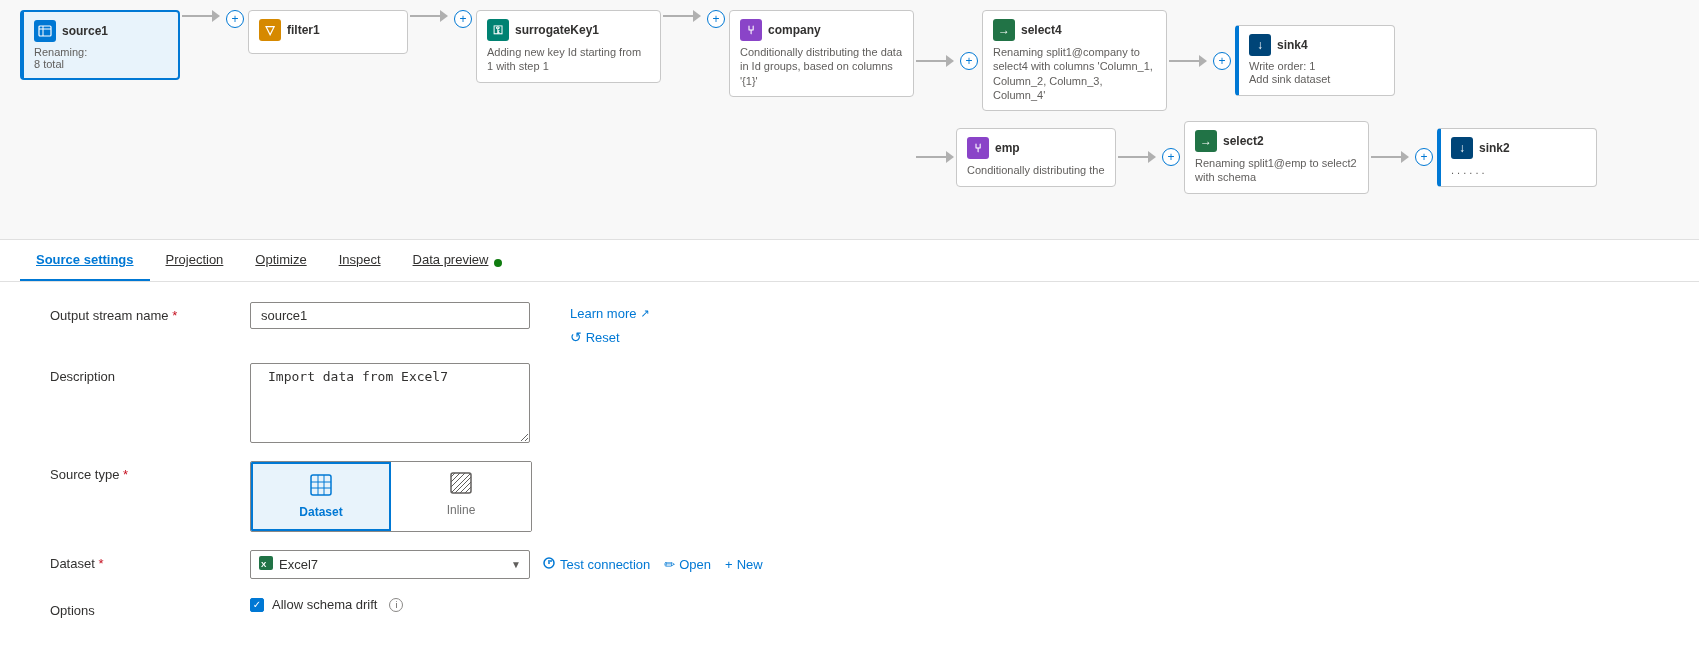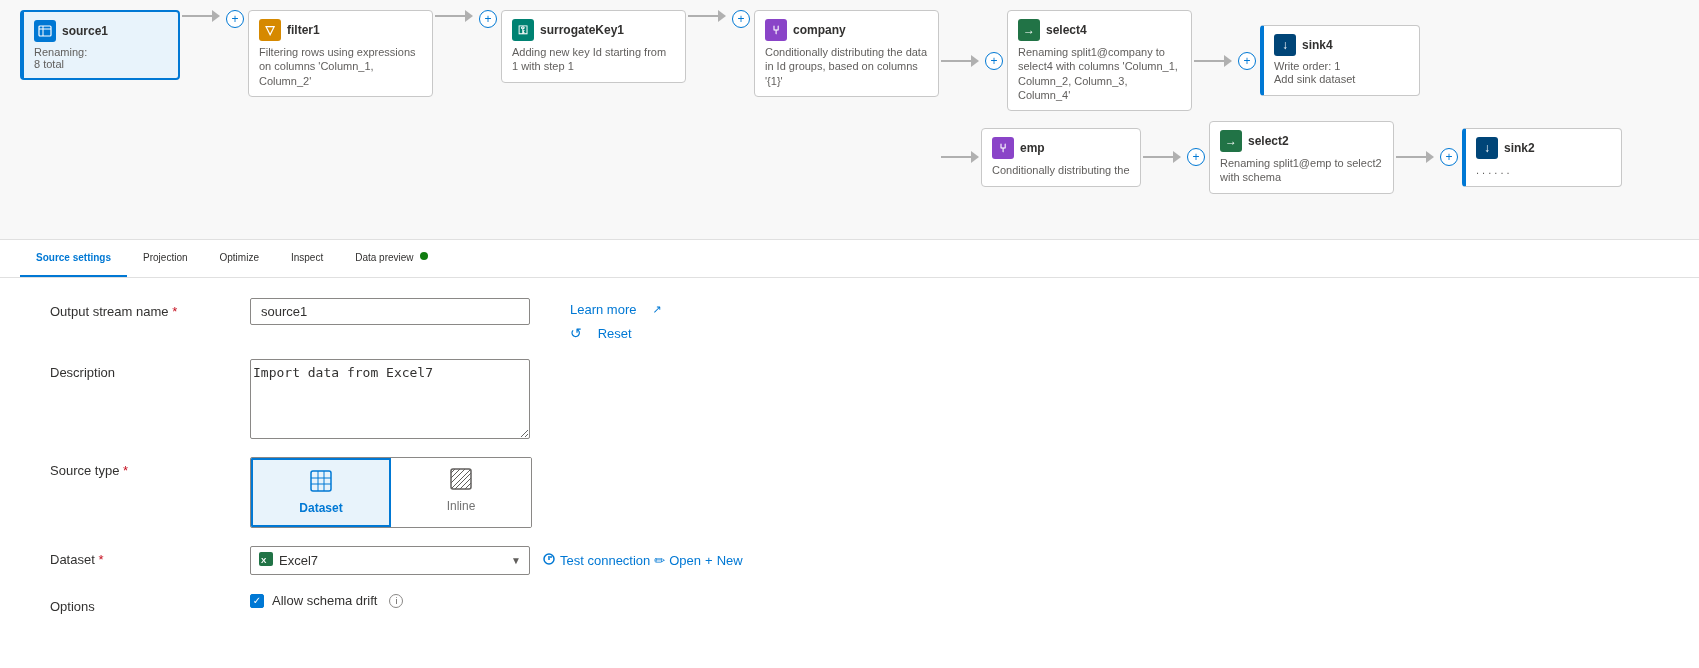--- a/index.html
+++ b/index.html
@@ -107,27 +107,28 @@
       display: flex;
       align-items: center;
       border-bottom: 1px solid #e0e0e0;
       padding: 0 20px;
       background: #fff;
       gap: 0;
     }
     .tab-item {
       padding: 12px 16px;
       cursor: pointer;
-      font-size: 10px;
+      font-size: 13px;
       color: #323130;
       border-bottom: 2px solid transparent;
       white-space: nowrap;
       display: flex;
-      align-items: flex-start;
+      align-items: flex-end;
       gap: 6px;
+      text-decoration: underline;
     }
     .tab-item.active {
       border-bottom: 2px solid #0078d4;
       color: #0078d4;
       font-weight: 600;
     }
     .tab-dot {
       width: 8px;
       height: 8px;
       border-radius: 50%;
@@ -162,21 +163,21 @@
       border-radius: 2px;
       padding: 5px 10px;
       font-size: 13px;
       width: 280px;
       outline: none;
       color: #323130;
     }
     .form-textarea {
       border: 1px solid #8a8886;
       border-radius: 2px;
-      padding: 5px 2px;
+      padding: 5px 17px;
       font-size: 13px;
       width: 280px;
       height: 80px;
       resize: vertical;
       outline: none;
       color: #323130;
     }
 
     
     .right-links {
@@ -185,21 +186,21 @@
       gap: 8px;
       padding-top: 4px;
       margin-left: 20px;
     }
     .link-btn {
       color: #0078d4;
       cursor: pointer;
       font-size: 13px;
       display: flex;
       align-items: center;
-      gap: 16px;
+      gap: 4px;
       background: none;
       border: none;
       padding: 0;
     }
 
     
     .source-type-group {
       display: flex;
       border: 1px solid #8a8886;
       border-radius: 2px;
@@ -249,21 +250,21 @@
       gap: 6px;
     }
     .dataset-select .chevron {
       margin-left: auto;
       font-size: 10px;
       color: #605e5c;
     }
     .dataset-actions {
       display: flex;
       align-items: center;
-      gap: 4px;
+      gap: 14px;
     }
     .dataset-action-btn {
       color: #0078d4;
       cursor: pointer;
       font-size: 13px;
       display: flex;
       align-items: center;
       gap: 4px;
       background: none;
       border: none;
@@ -350,21 +351,20 @@
       <div class="connector-line"></div>
       <div class="connector-arrow"></div>
     </div>
     <div class="plus-btn">+</div>
 
     <div class="node-card">
       <div class="node-header">
         <div class="icon-box orange">▽</div>
         <span>filter1</span>
       </div>
-      <div class="node-desc">Filtering rows using expressions on columns 'Column_1, Column_2'</div>
     </div>
 
     <div class="connector">
       <div class="connector-line"></div>
       <div class="connector-arrow"></div>
     </div>
     <div class="plus-btn">+</div>
 
     <div class="node-card">
       <div class="node-header">

